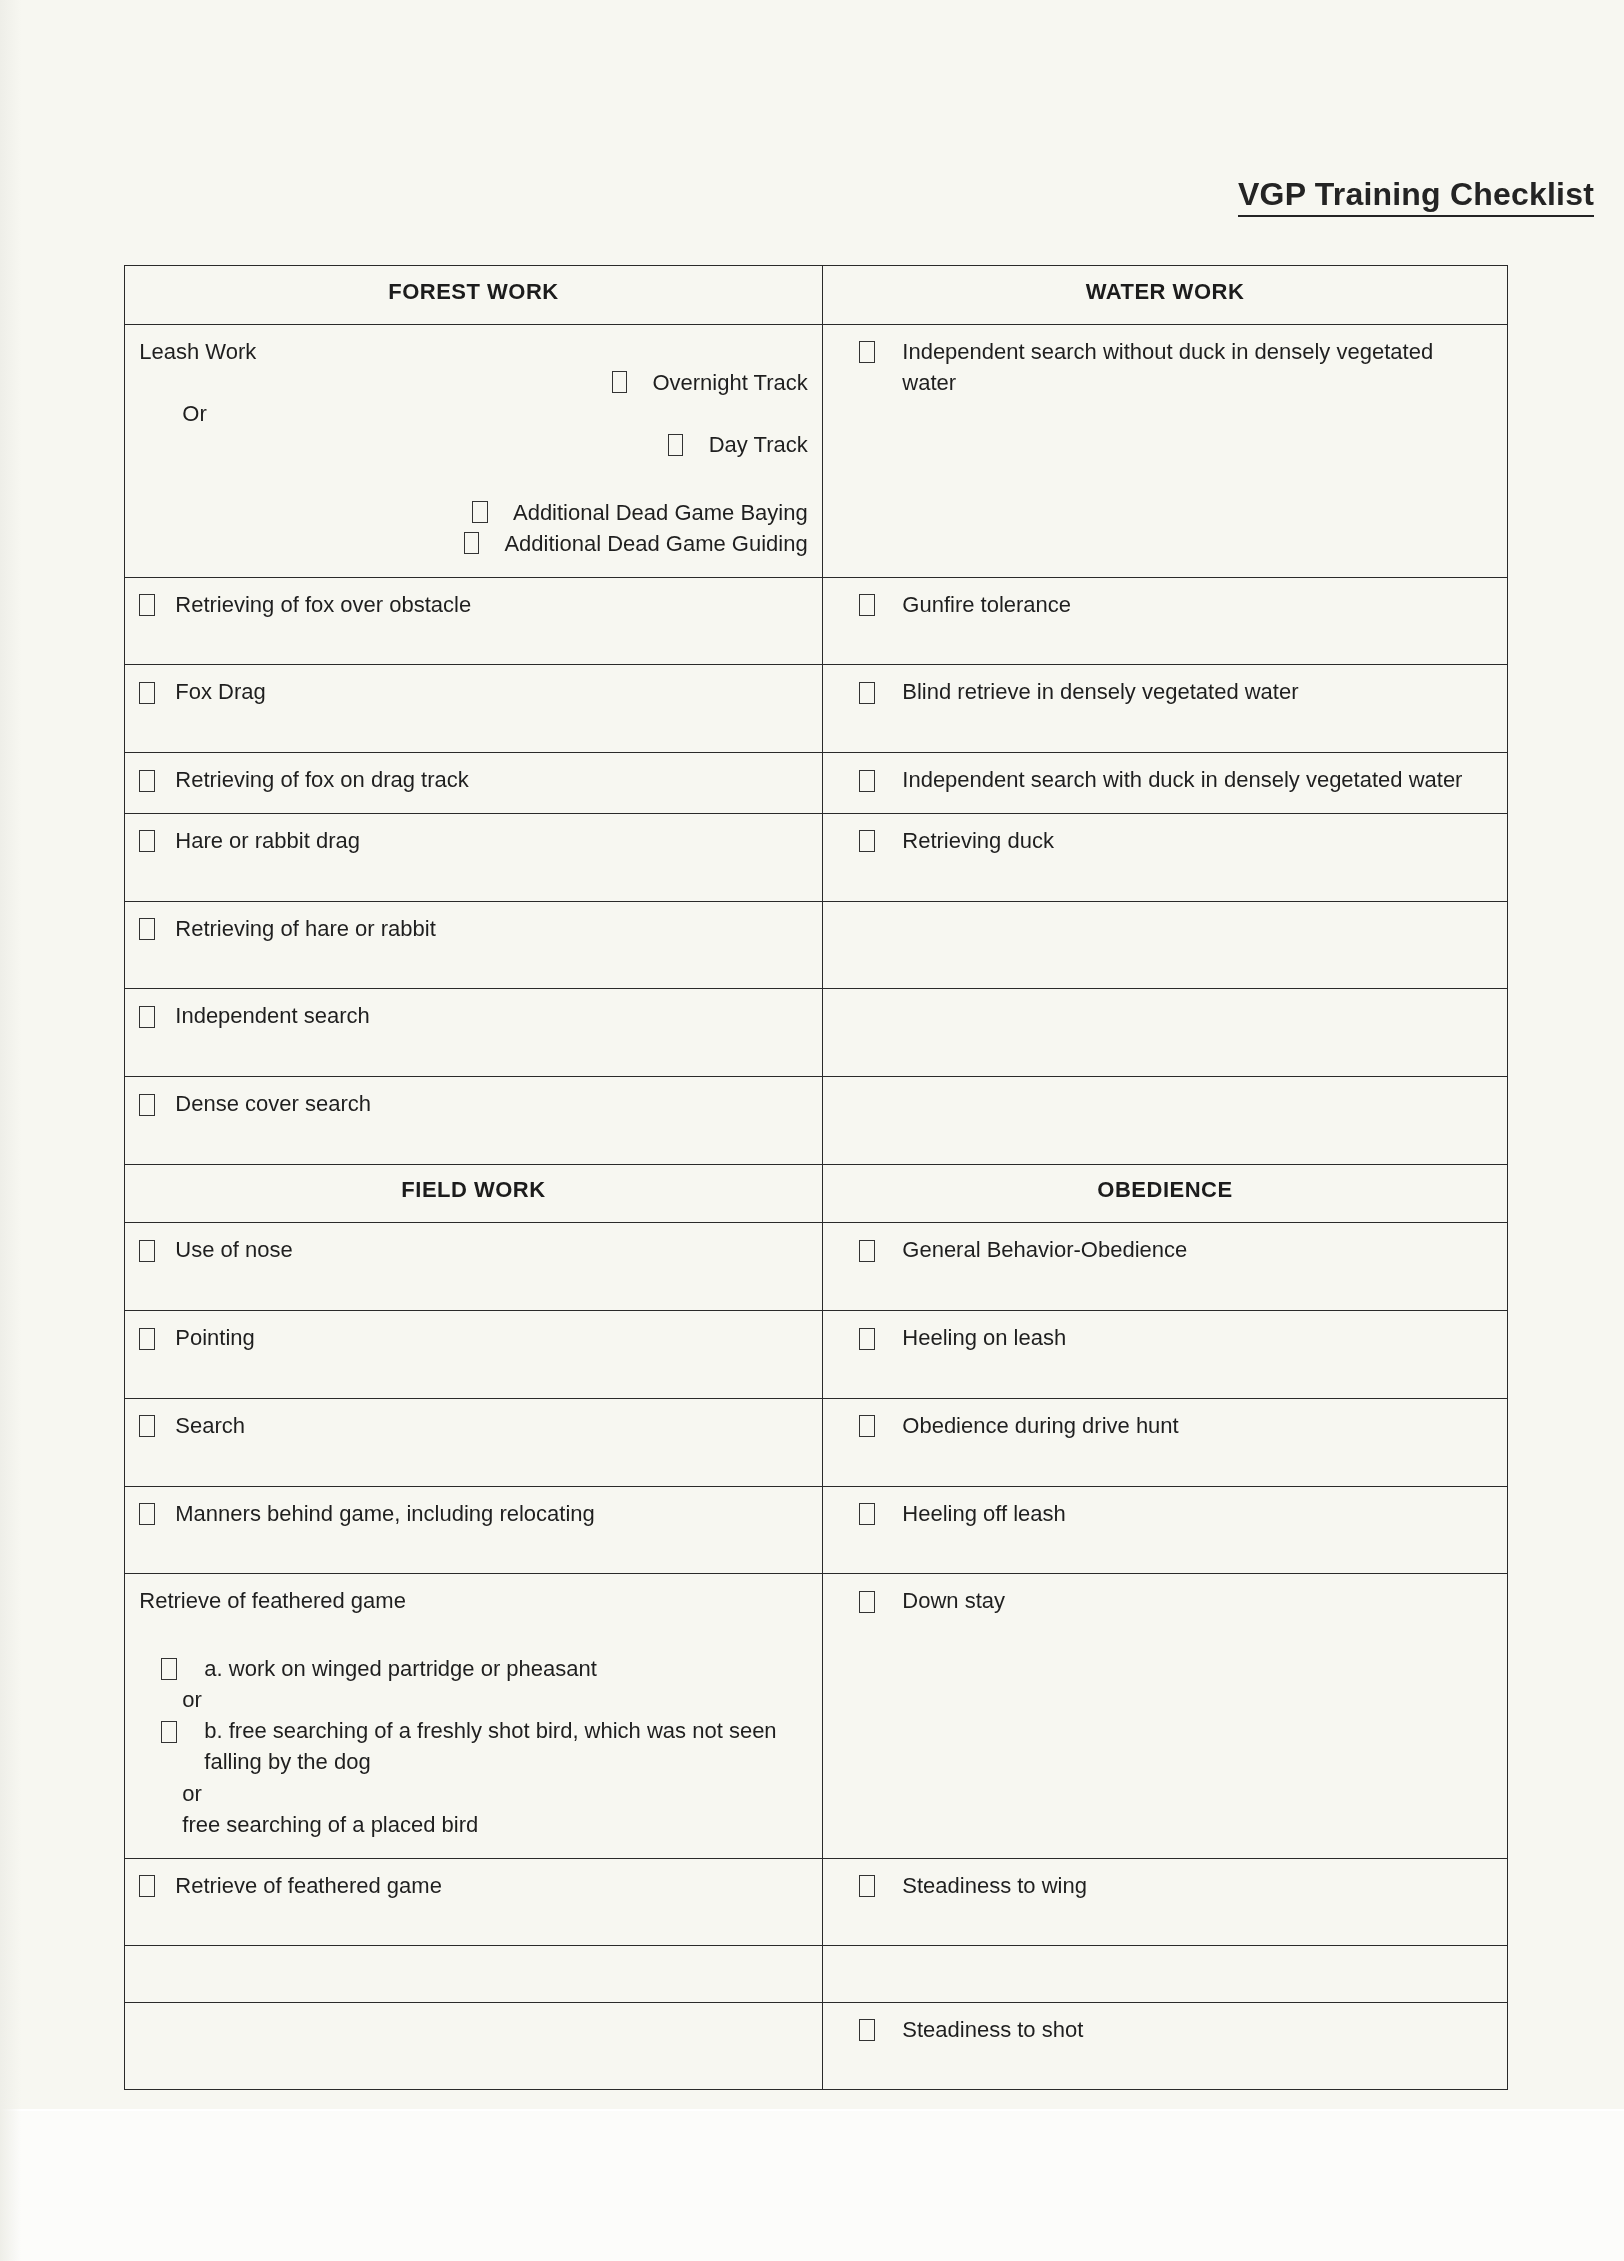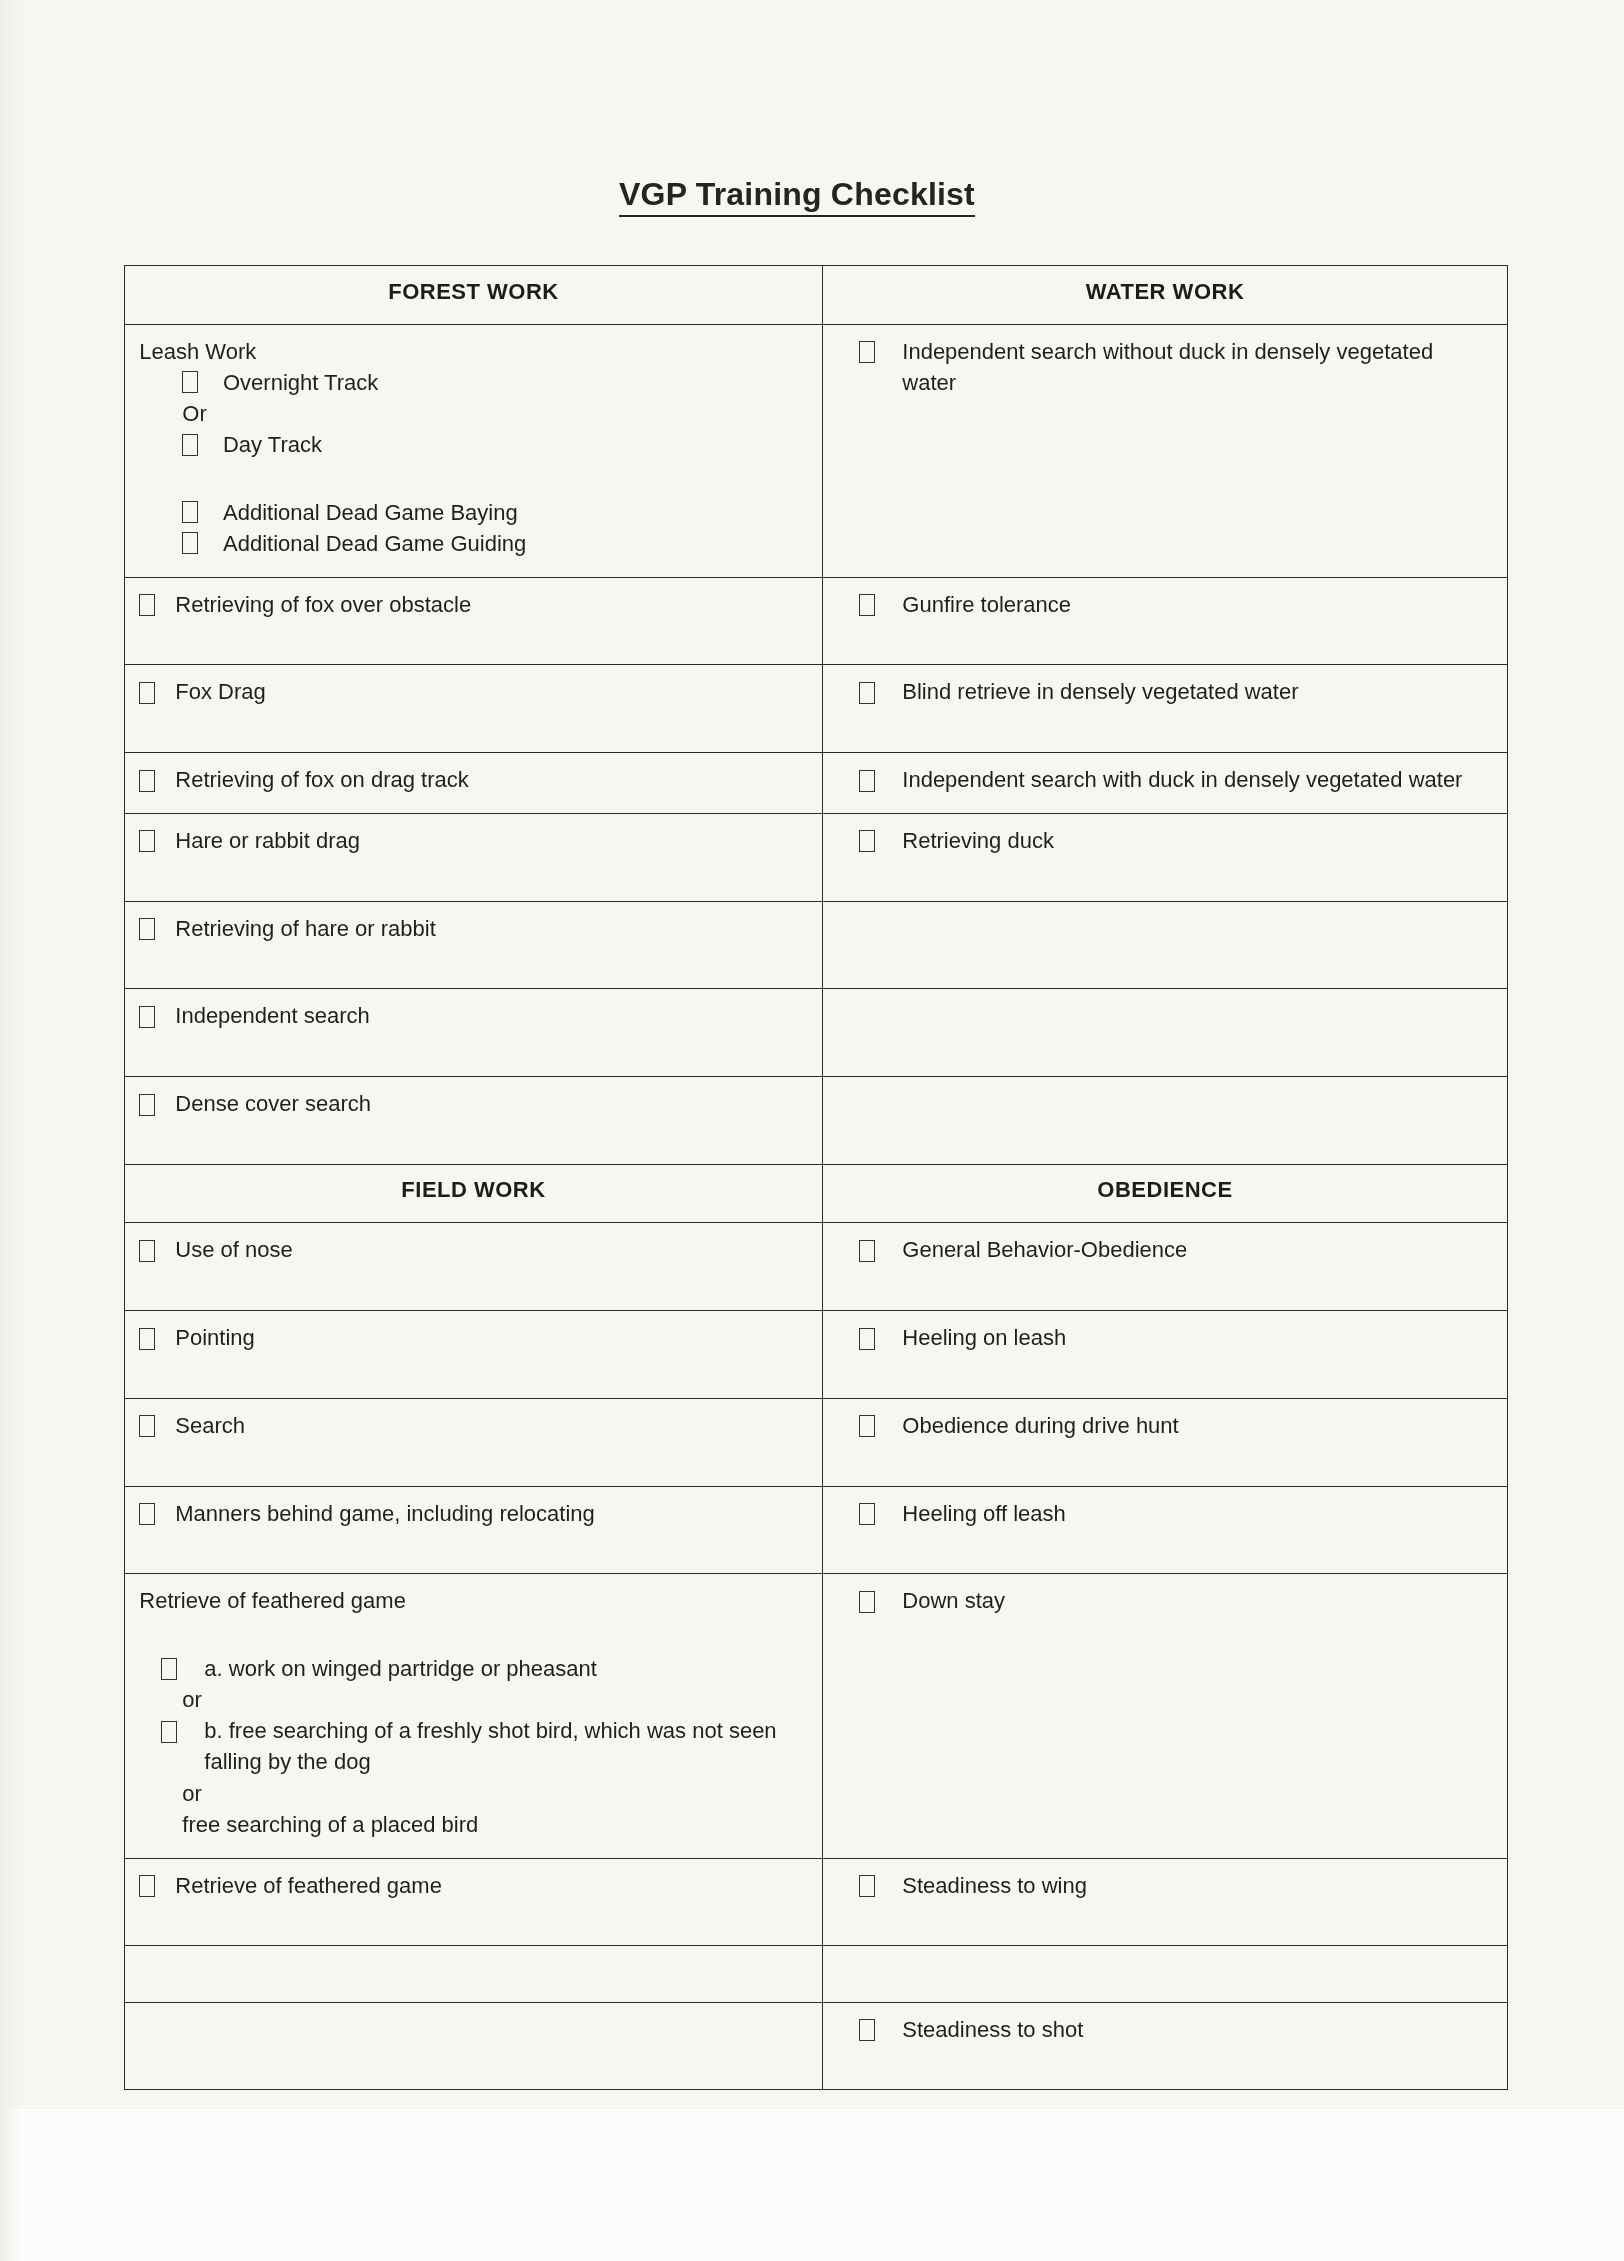--- a/index.html
+++ b/index.html
@@ -52,21 +52,21 @@
     width: 1625px;
     height: 2261px;
   }
 
   
   .doc-title {
     position: absolute;
     left: 0;
     top: 176px;
     width: 1594px;
-    text-align: center;
+    text-align: right;
     font-size: 32px;
     font-weight: bold;
     letter-spacing: 0.2px;
     color: #242424;
   }
   .doc-title span {
     border-bottom: 2.4px solid #242424;
     padding-bottom: 3.2px;
   }
 
@@ -114,20 +114,21 @@
     margin-right: 3.2px;
     background: transparent;
   }
 
   .item-row {
     display: block;
     white-space: nowrap;
   }
   .item-indent {
     padding-left: 43px;
+    text-align: right;
   }
   .item-label {
     display: inline-block;
     padding-left: 22px;
     white-space: normal;
   }
   .plain-line {
     display: block;
     padding-left: 43px;
   }

